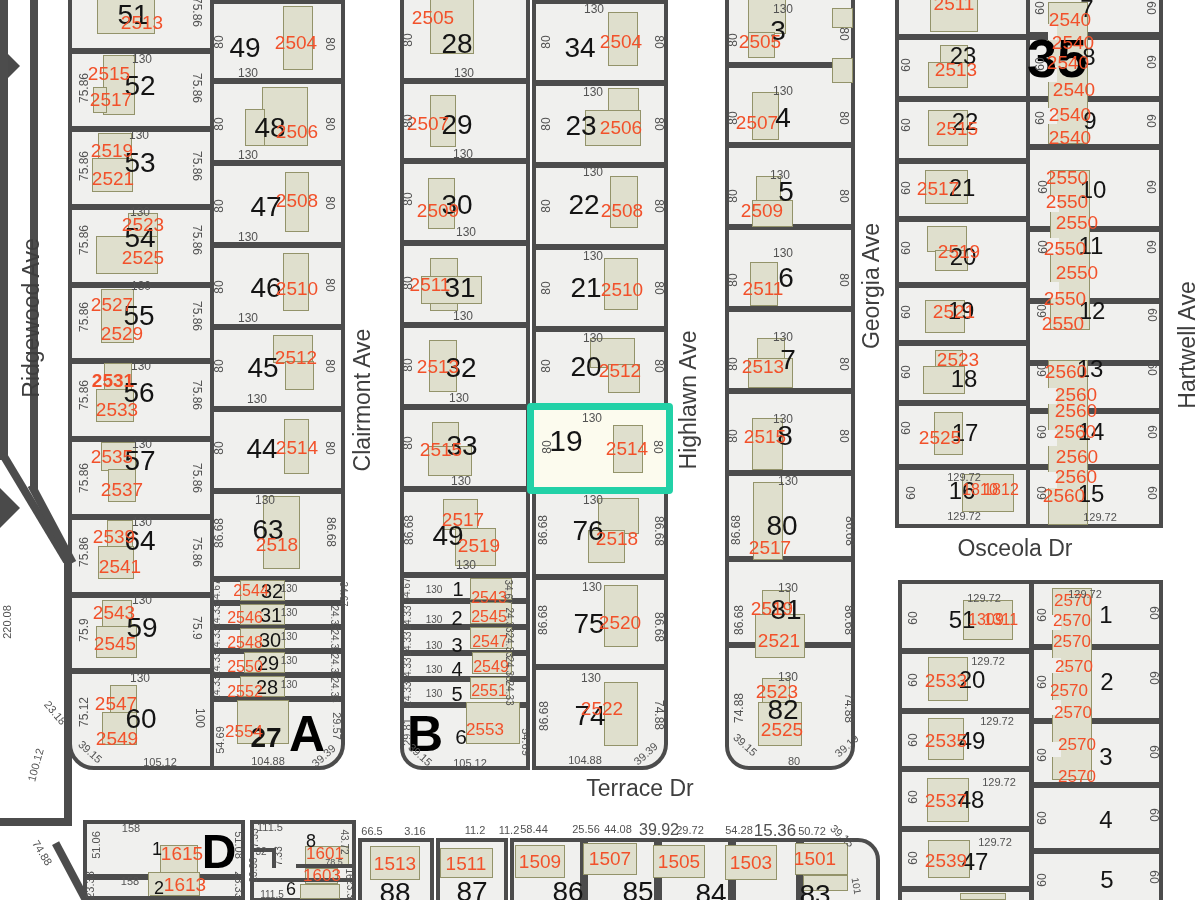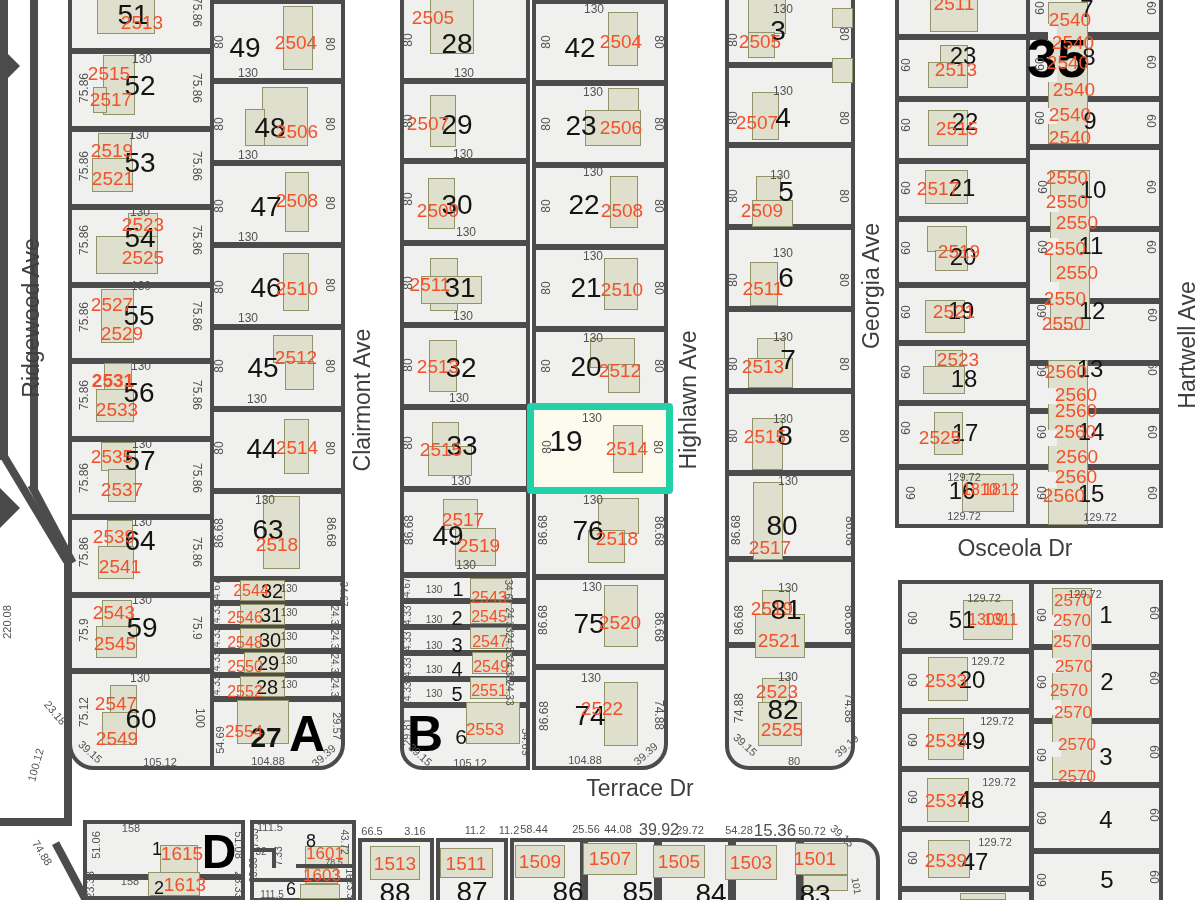--- a/index.html
+++ b/index.html
@@ -284,21 +284,21 @@
     <div class="lbl lot" style="left: 460px; top: 288px; transform: translate(-50%, -50%) rotate(0deg);">31</div>
     <div class="lbl lot" style="left: 461px; top: 368px; transform: translate(-50%, -50%) rotate(0deg);">32</div>
     <div class="lbl lot" style="left: 462px; top: 446px; transform: translate(-50%, -50%) rotate(0deg);">33</div>
     <div class="lbl lot" style="left: 448px; top: 536px; transform: translate(-50%, -50%) rotate(0deg);">49</div>
     <div class="lbl lot" style="left: 458px; top: 589px; transform: translate(-50%, -50%) rotate(0deg); font-size: 20px;">1</div>
     <div class="lbl lot" style="left: 457px; top: 618px; transform: translate(-50%, -50%) rotate(0deg); font-size: 20px;">2</div>
     <div class="lbl lot" style="left: 457px; top: 645px; transform: translate(-50%, -50%) rotate(0deg); font-size: 20px;">3</div>
     <div class="lbl lot" style="left: 457px; top: 669px; transform: translate(-50%, -50%) rotate(0deg); font-size: 20px;">4</div>
     <div class="lbl lot" style="left: 457px; top: 694px; transform: translate(-50%, -50%) rotate(0deg); font-size: 20px;">5</div>
     <div class="lbl lot" style="left: 461px; top: 736px; transform: translate(-50%, -50%) rotate(0deg); font-size: 21px;">6</div>
-    <div class="lbl lot" style="left: 580px; top: 48px; transform: translate(-50%, -50%) rotate(0deg);">42</div>
+    <div class="lbl lot" style="left: 580px; top: 48px; transform: translate(-50%, -50%) rotate(0deg);">34</div>
     <div class="lbl lot" style="left: 581px; top: 126px; transform: translate(-50%, -50%) rotate(0deg);">23</div>
     <div class="lbl lot" style="left: 584px; top: 205px; transform: translate(-50%, -50%) rotate(0deg);">22</div>
     <div class="lbl lot" style="left: 586px; top: 288px; transform: translate(-50%, -50%) rotate(0deg);">21</div>
     <div class="lbl lot" style="left: 586px; top: 367px; transform: translate(-50%, -50%) rotate(0deg);">20</div>
     <div class="lbl lot" style="left: 566px; top: 441px; transform: translate(-50%, -50%) rotate(0deg); font-size: 30px;">19</div>
     <div class="lbl lot" style="left: 588px; top: 531px; transform: translate(-50%, -50%) rotate(0deg);">76</div>
     <div class="lbl lot" style="left: 589px; top: 624px; transform: translate(-50%, -50%) rotate(0deg);">75</div>
     <div class="lbl lot" style="left: 590px; top: 716px; transform: translate(-50%, -50%) rotate(0deg);">74</div>
     <div class="lbl lot" style="left: 778px; top: 31px; transform: translate(-50%, -50%) rotate(0deg);">3</div>
     <div class="lbl lot" style="left: 783px; top: 118px; transform: translate(-50%, -50%) rotate(0deg);">4</div>

